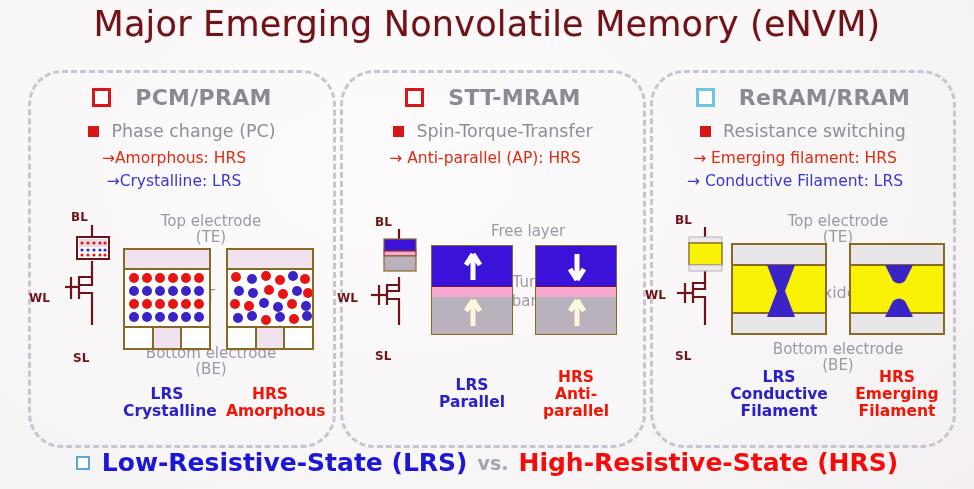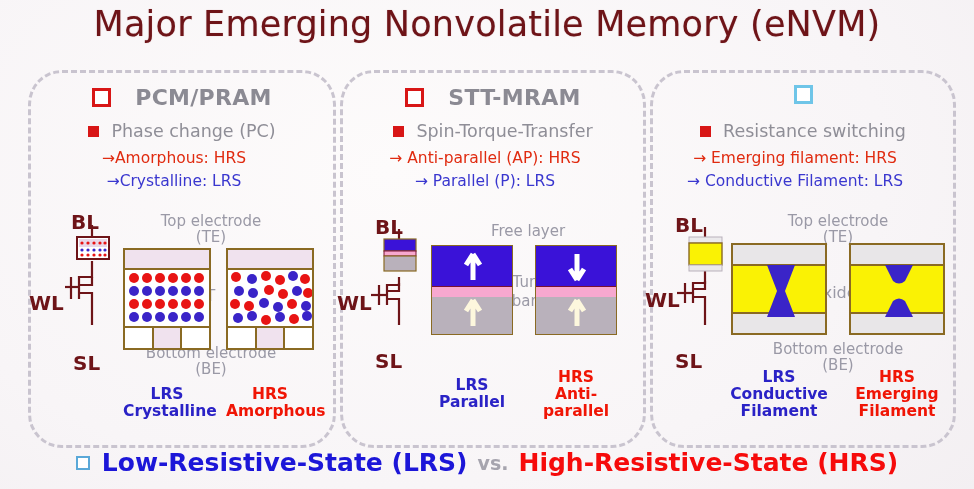--- a/index.html
+++ b/index.html
@@ -45,21 +45,21 @@
     font-size:17.5px;color:#8f8e97;
   }
   .sqfill{width:11px;height:11px;background:#d81616;flex:none;}
 
   .bullets{position:absolute;left:0;right:16px;top:74px;text-align:center;font-size:15.5px;line-height:23px;}
   .bl-hrs{color:#e02b10;font-weight:400;}
   .bl-lrs{color:#3a37cf;font-weight:400;}
 
   
   .glab{position:absolute;color:#9a99a6;font-size:15px;text-align:center;line-height:16px;}
-  .node{position:absolute;color:#6e1418;font-weight:bold;font-size:20px;}
+  .node{position:absolute;color:#6e1418;font-weight:bold;font-size:12px;}
 
   .state{position:absolute;text-align:center;font-weight:bold;font-size:15.5px;line-height:17px;}
   .state.lrs{color:#2a22c6;}
   .state.hrs{color:#f01505;}
 
   
   .sch{position:absolute;}
 
   
   .pcell{position:absolute;background:#ffffff;border:2px solid #8a6a23;box-sizing:border-box;}
@@ -262,24 +262,20 @@
     <div class="sub">
       <span class="sqfill"></span>
       <span>Spin-Torque-Transfer</span>
     </div>
 
     <div class="bullets">
       <div>
         <span class="bl-hrs">→</span>
         <span class="bl-hrs">Anti-parallel (AP): HRS</span>
       </div>
-      <div>
-        <span class="bl-lrs">→</span>
-        <span class="bl-lrs">Parallel (P): LRS</span>
-      </div>
     </div>
 
     <div class="glab" style="left:105px;top:150px;width:160px;">Free layer</div>
     <div class="glab" style="left:155px;top:200px;width:78px;line-height:19px;">
       <span>Tunnel</span><br>
       <span>barrier</span>
     </div>
 
     <div class="node" style="left:32px;top:142px;">BL</div>
     <div class="node" style="left:-6px;top:218px;">WL</div>
@@ -328,20 +324,21 @@
       <span>HRS</span><br>
       <span>Anti-</span><br>
       <span>parallel</span>
     </div>
   </div>
 
   <div class="panel" id="p2">
 
     <div class="phead">
       <span class="sqbullet cy"></span>
+      <span>ReRAM/RRAM</span>
     </div>
 
     <div class="sub">
       <span class="sqfill"></span>
       <span>Resistance switching</span>
     </div>
 
     <div class="bullets">
       <div>
         <span class="bl-hrs">→</span>

